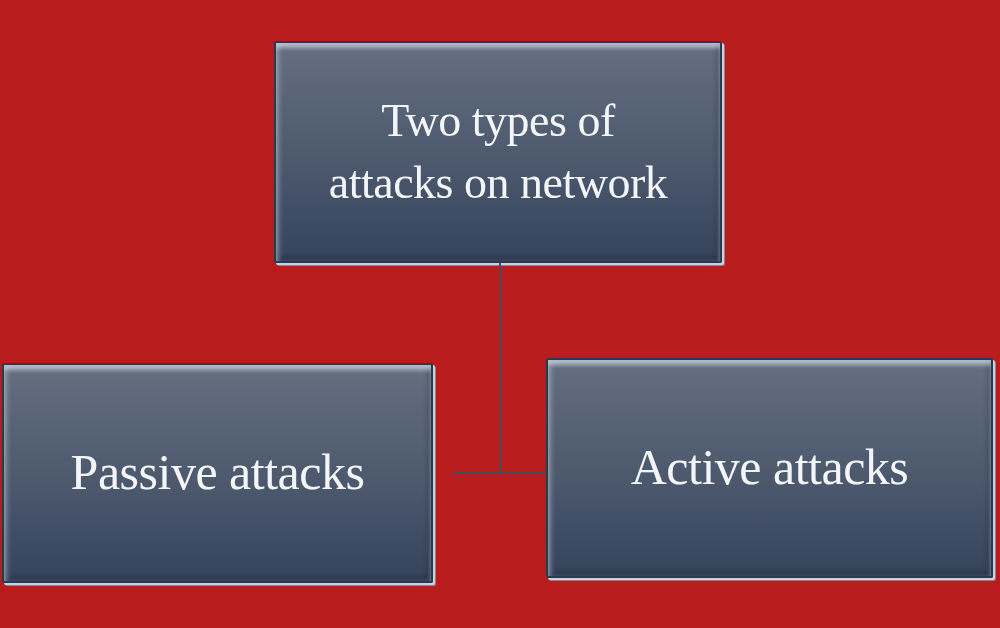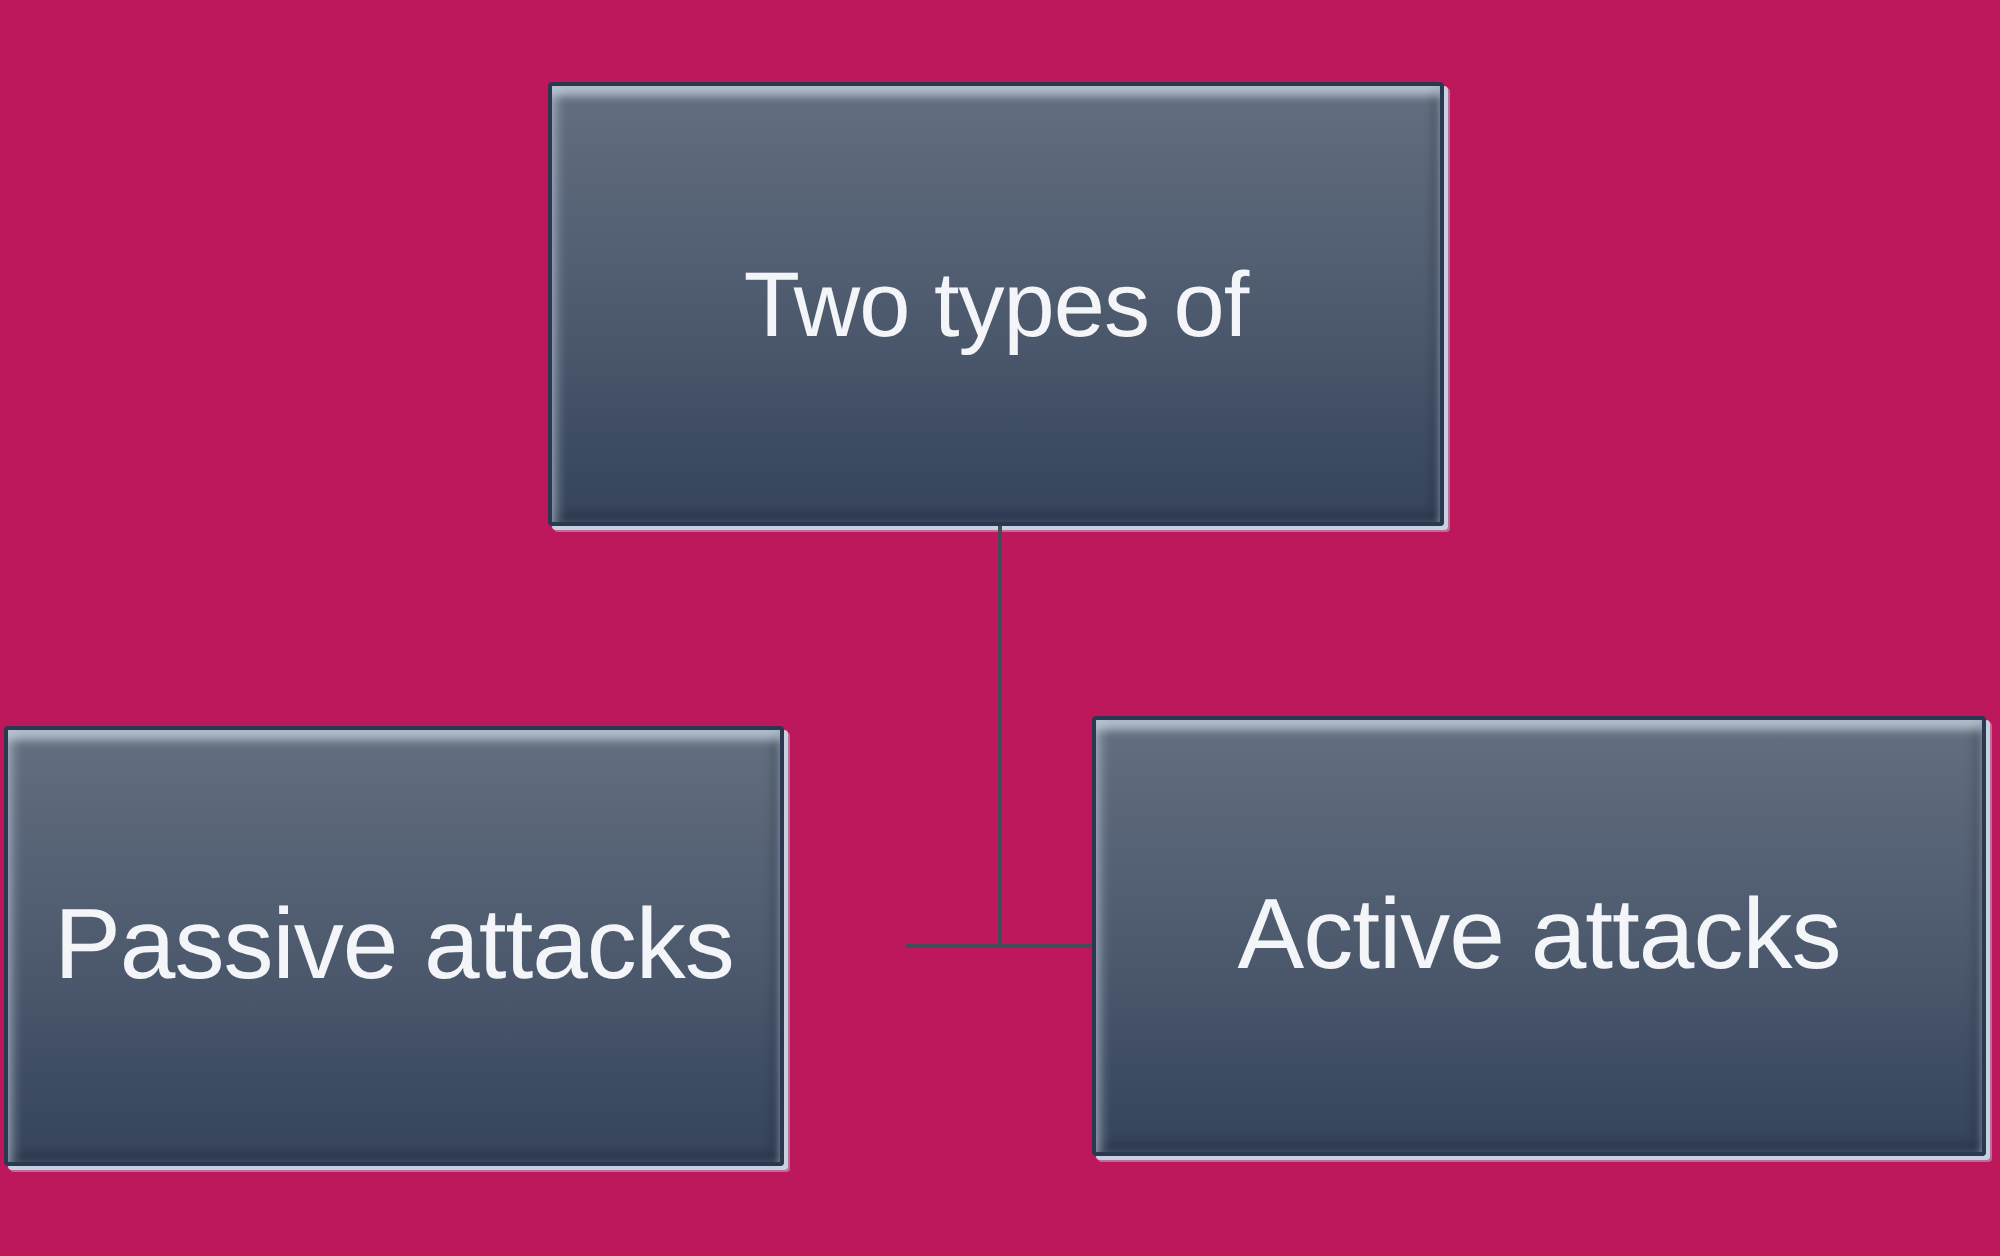--- a/index.html
+++ b/index.html
@@ -4,23 +4,23 @@
 <style>
   html, body {
     margin: 0;
     padding: 0;
     background: #ffffff;
   }
   .canvas {
     position: relative;
     width: 1000px;
     height: 628px;
-    background: #be185d;
+    background: #b91c1c;
     overflow: hidden;
-    font-family: Liberation Sans, sans-serif;
+    font-family: Liberation Serif, serif;
   }
   .node {
     position: absolute;
     box-sizing: border-box;
     border: 2px solid #2b3950;
     border-radius: 2px;
     background: linear-gradient(180deg,
       #647080 0%,
       #566275 30%,
       #4c596d 55%,
@@ -45,21 +45,21 @@
     top: 41px;
     width: 448px;
     height: 222px;
     font-size: 46px;
     line-height: 62px;
     letter-spacing: -0.5px;
   }
   .node-left {
     left: 2px;
     top: 363px;
-    width: 390px;
+    width: 431px;
     height: 220px;
   }
   .node-right {
     left: 546px;
     top: 358px;
     width: 447px;
     height: 220px;
   }
   .child-label {
     font-size: 50px;
@@ -83,20 +83,21 @@
     height: 2px;
   }
 </style>
 </head>
 <body>
 
 <div class="canvas">
 
   <div class="node node-root">
     <div>Two types of</div>
+    <div>attacks on network</div>
   </div>
 
   <div class="connector connector-vertical"></div>
 
   <div class="connector connector-horizontal"></div>
 
   <div class="node node-left">
     <div class="child-label">Passive attacks</div>
   </div>
 

